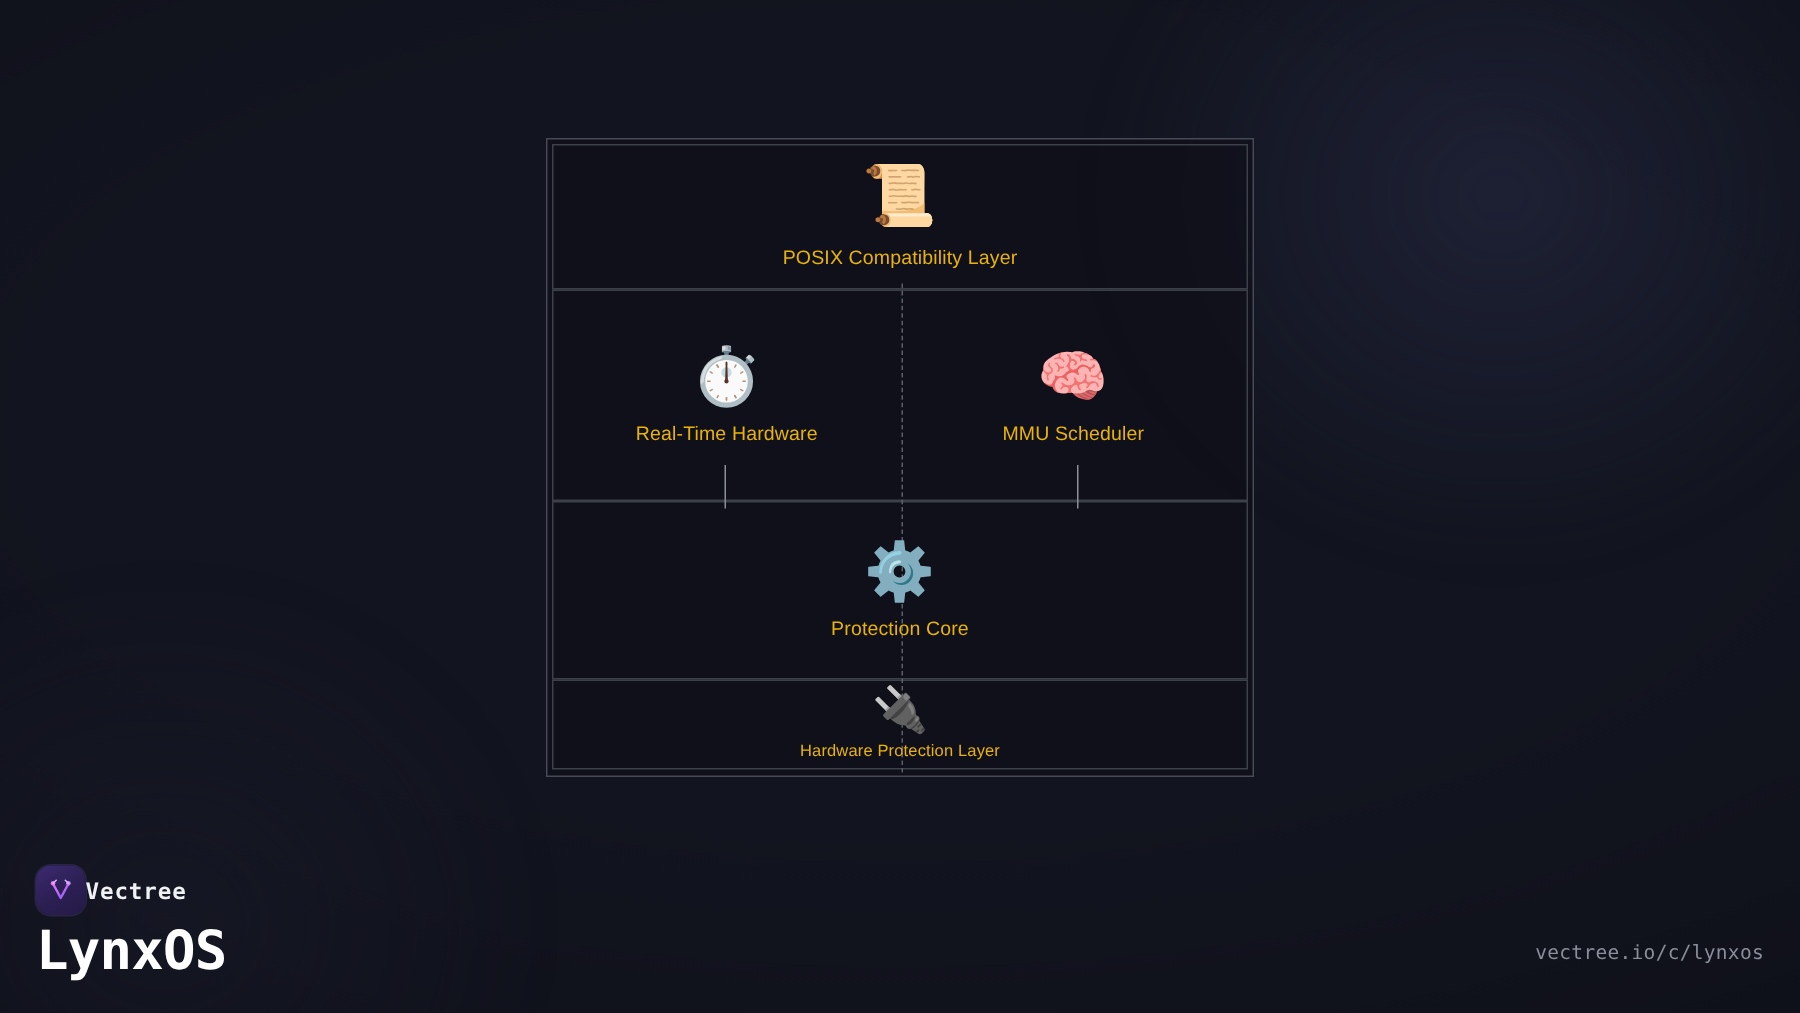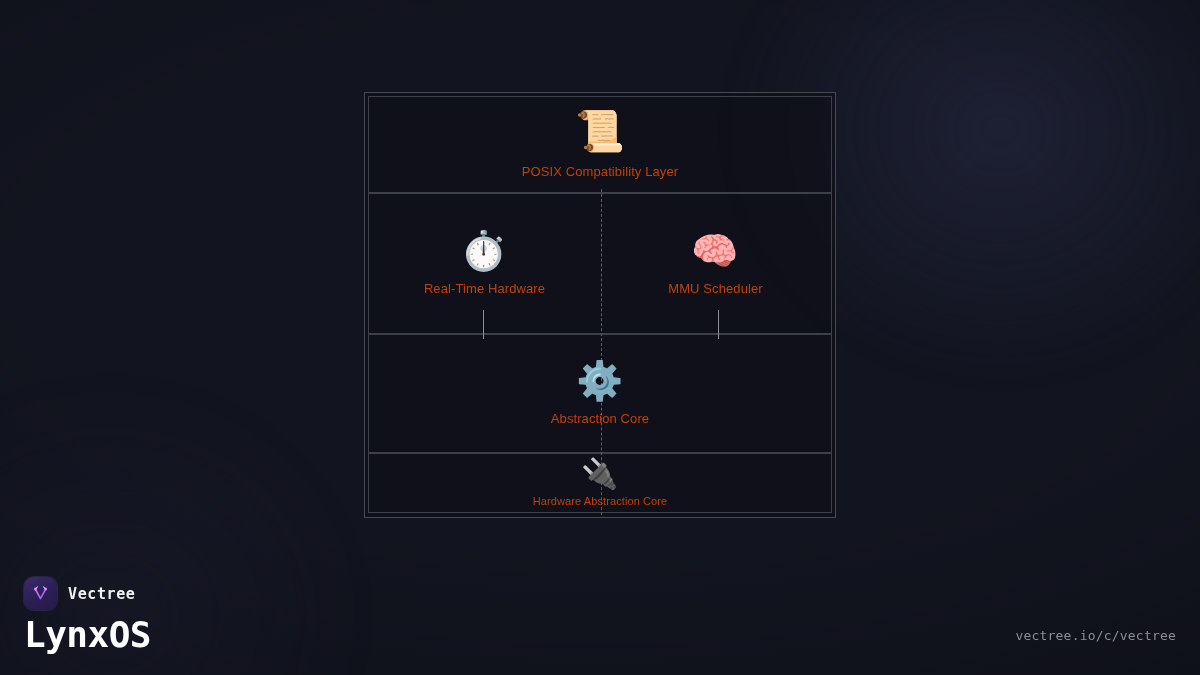--- a/index.html
+++ b/index.html
@@ -103,21 +103,21 @@
     justify-content: center;
     position: relative;
     z-index: 4;
   }
   .node .glyph {
     line-height: 1;
     display: block;
     font-family: "DejaVu Sans", sans-serif;
   }
   .node .label {
-    color: #c2410c;
+    color: #eab308;
     text-align: right;
     white-space: nowrap;
     letter-spacing: 0.1px;
   }
 
   .size-lg .glyph  { font-size: 40px; margin-bottom: 13px; }
   .size-lg .label  { font-size: 13px; }
 
   .size-md .glyph  { font-size: 38px; margin-bottom: 11px; }
   .size-md .label  { font-size: 13px; }
@@ -148,21 +148,20 @@
 
   
   #brand {
     position: absolute;
     left: 24px;
     bottom: 22px;
   }
   #brand-row {
     display: flex;
     align-items: center;
-    gap: 11px;
     margin-bottom: 7px;
   }
   #brand-logo {
     width: 33px;
     height: 33px;
     border-radius: 10px;
     background: linear-gradient(150deg, #3c2a70 0%, #2b1f52 55%, #241a47 100%);
     display: flex;
     align-items: center;
     justify-content: center;
@@ -224,28 +223,28 @@
         <div class="node size-md">
           <span class="glyph">🧠</span>
           <span class="label">MMU Scheduler</span>
         </div>
       </div>
     </div>
 
     <div class="row row-core">
       <div class="node size-md">
         <span class="glyph">⚙️</span>
-        <span class="label">Abstraction Core</span>
+        <span class="label">Protection Core</span>
       </div>
     </div>
 
     <div class="row row-hal">
       <div class="node size-sm">
         <span class="glyph">🔌</span>
-        <span class="label">Hardware Abstraction Core</span>
+        <span class="label">Hardware Protection Layer</span>
       </div>
     </div>
 
   </div>
 
   <div id="conn-layer">
 
     <div class="dashline" style="left:236px; top:96px; height:326px;"></div>
 
     <div class="solidline" style="left:118px; top:217px; height:29px;"></div>
@@ -268,13 +267,13 @@
         <circle cx="5.5" cy="6.2" r="1.9" fill="#e879f9"></circle>
         <circle cx="18.5" cy="6.2" r="1.9" fill="#c084fc"></circle>
         <path d="M5.5 6.2 L8.2 3.6 M18.5 6.2 L15.8 3.6" stroke="#d8b4fe" stroke-width="1.3" stroke-linecap="round"></path>
       </svg>
     </div>
     <div id="brand-name">Vectree</div>
   </div>
   <div id="brand-title">LynxOS</div>
 </div>
 
-<div id="site-url">vectree.io/c/vectree</div>
+<div id="site-url">vectree.io/c/lynxos</div>
 
 </body></html>

